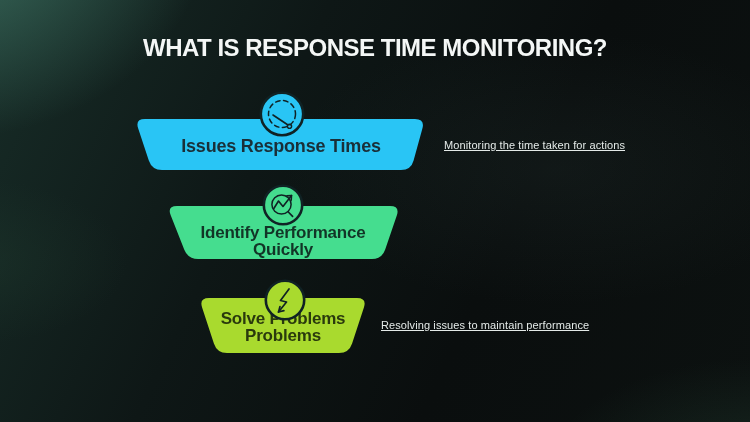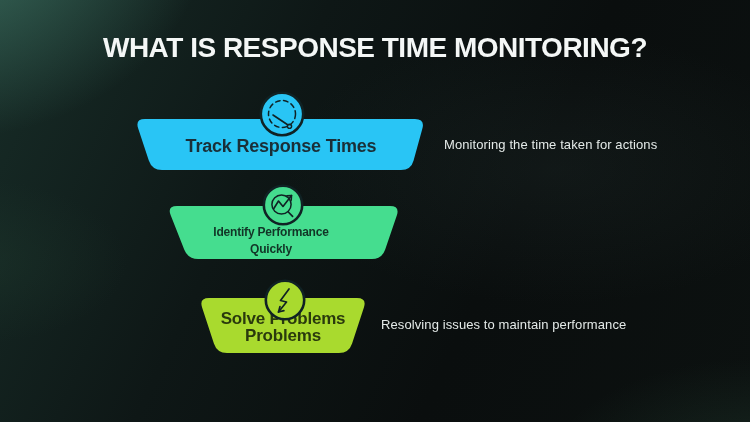--- a/index.html
+++ b/index.html
@@ -8,35 +8,35 @@
     font-family:"Liberation Sans","DejaVu Sans",sans-serif;
     background:
       radial-gradient(62% 88% at -8% -18%, rgba(64,118,102,0.95) 0%, rgba(64,118,102,0.0) 58%),
       radial-gradient(45% 42% at 102% 112%, rgba(32,58,46,0.55) 0%, rgba(32,58,46,0) 65%),
       radial-gradient(52% 46% at 74% 40%, rgba(46,64,62,0.20) 0%, rgba(46,64,62,0) 70%),
       radial-gradient(30% 28% at -4% 62%, rgba(34,64,50,0.35) 0%, rgba(34,64,50,0) 70%),
       linear-gradient(115deg,#172c27 0%,#0e1716 35%,#0a0e0e 65%,#0c1110 100%);
   }
   .title{
     position:absolute;left:0;top:32px;width:750px;margin:0;
-    text-align:center;color:#f4f7f6;font-size:28px;font-weight:800;
+    text-align:center;color:#f4f7f6;font-size:24px;font-weight:800;
     letter-spacing:-0.5px;line-height:32px;
   }
   .funnel-svg{position:absolute;left:0;top:0;z-index:1;}
   .step-label{
     position:absolute;z-index:2;text-align:center;font-weight:700;
     letter-spacing:-0.2px;
   }
   .step-label span{display:block;}
   .label-1{left:140px;top:135px;width:282px;font-size:18px;line-height:22px;color:#1a2f38;}
-  .label-2{left:151px;top:224px;width:240px;font-size:12px;line-height:17px;color:#123527;}
+  .label-2{left:163px;top:224px;width:240px;font-size:17px;line-height:17px;color:#123527;}
   .label-3{left:183px;top:310px;width:200px;font-size:17px;line-height:17px;color:#2a3a0d;}
   .step-desc{
-    position:absolute;z-index:2;color:#e4eae8;font-size:13px;line-height:16px;
-    letter-spacing:0.1px;white-space:nowrap;
+    position:absolute;z-index:2;color:#e4eae8;font-size:11px;line-height:16px;
+    letter-spacing:0.1px;white-space:nowrap;text-decoration:underline;
   }
   .desc-1{left:444px;top:137px;}
   .desc-2{left:413px;top:223px;}
   .desc-3{left:381px;top:317px;}
   .icon{position:absolute;z-index:3;}
   .icon-1{left:259px;top:91px;}
   .icon-2{left:262px;top:184px;}
   .icon-3{left:264px;top:279px;}
 </style>
 </head>
@@ -46,21 +46,21 @@
 
   <h1 class="title">WHAT IS RESPONSE TIME MONITORING?</h1>
 
   <svg class="funnel-svg" width="750" height="422" viewBox="0 0 750 422">
     <path d="M145,119 L415,119 Q425,119 422.4,128.6 L413.6,160.4 Q411,170 401,170 L162,170 Q152,170 148.8,160.5 L138.2,128.5 Q135,119 145,119 Z" fill="#29C5F5"></path>
     <path d="M177,206 L390,206 Q400,206 396.8,215.5 L385.2,249.5 Q382,259 372,259 L198,259 Q188,259 184.3,249.7 L170.7,215.3 Q167,206 177,206 Z" fill="#45DD8F"></path>
     <path d="M209,298 L357,298 Q367,298 363.9,307.5 L352.1,343.5 Q349,353 339,353 L227,353 Q217,353 213.9,343.5 L202.1,307.5 Q199,298 209,298 Z" fill="#A9DA2E"></path>
   </svg>
 
   <div class="step-label label-1">
-    <span>Track Response Times</span>
+    <span>Issues Response Times</span>
   </div>
   <div class="step-label label-2">
     <span>Identify Performance</span>
     <span>Quickly</span>
   </div>
   <div class="step-label label-3">
     <span>Solve Problems</span>
     <span>Problems</span>
   </div>
 

